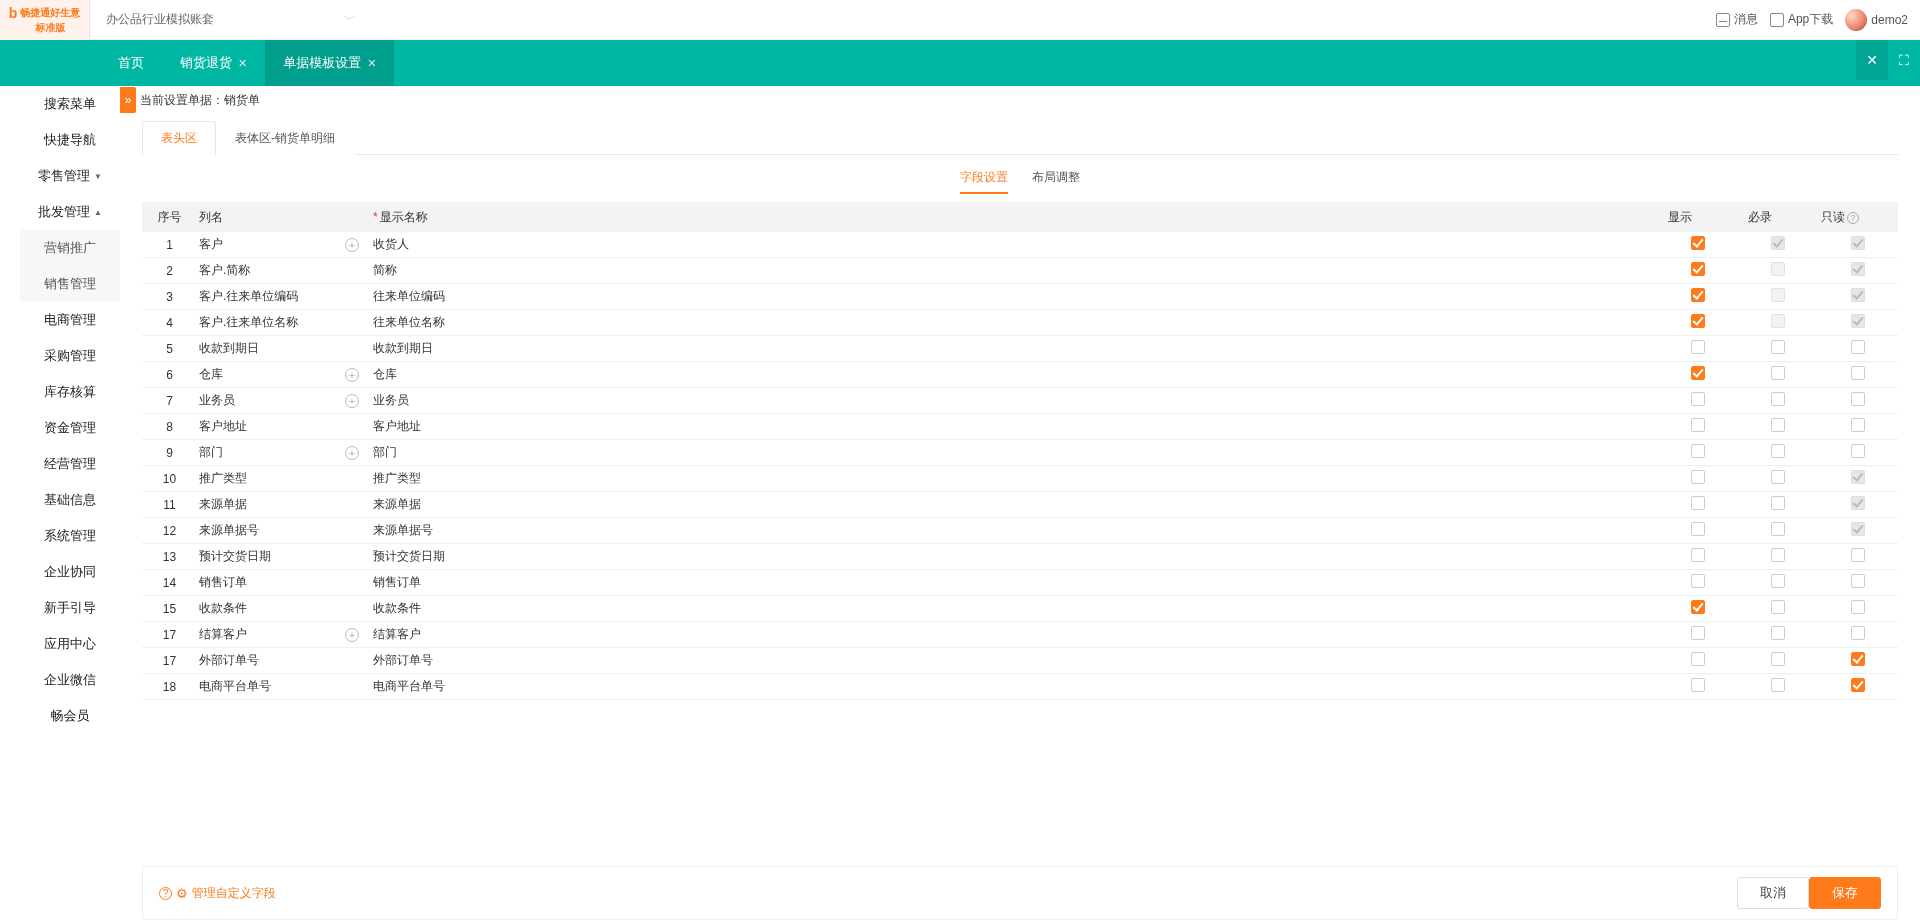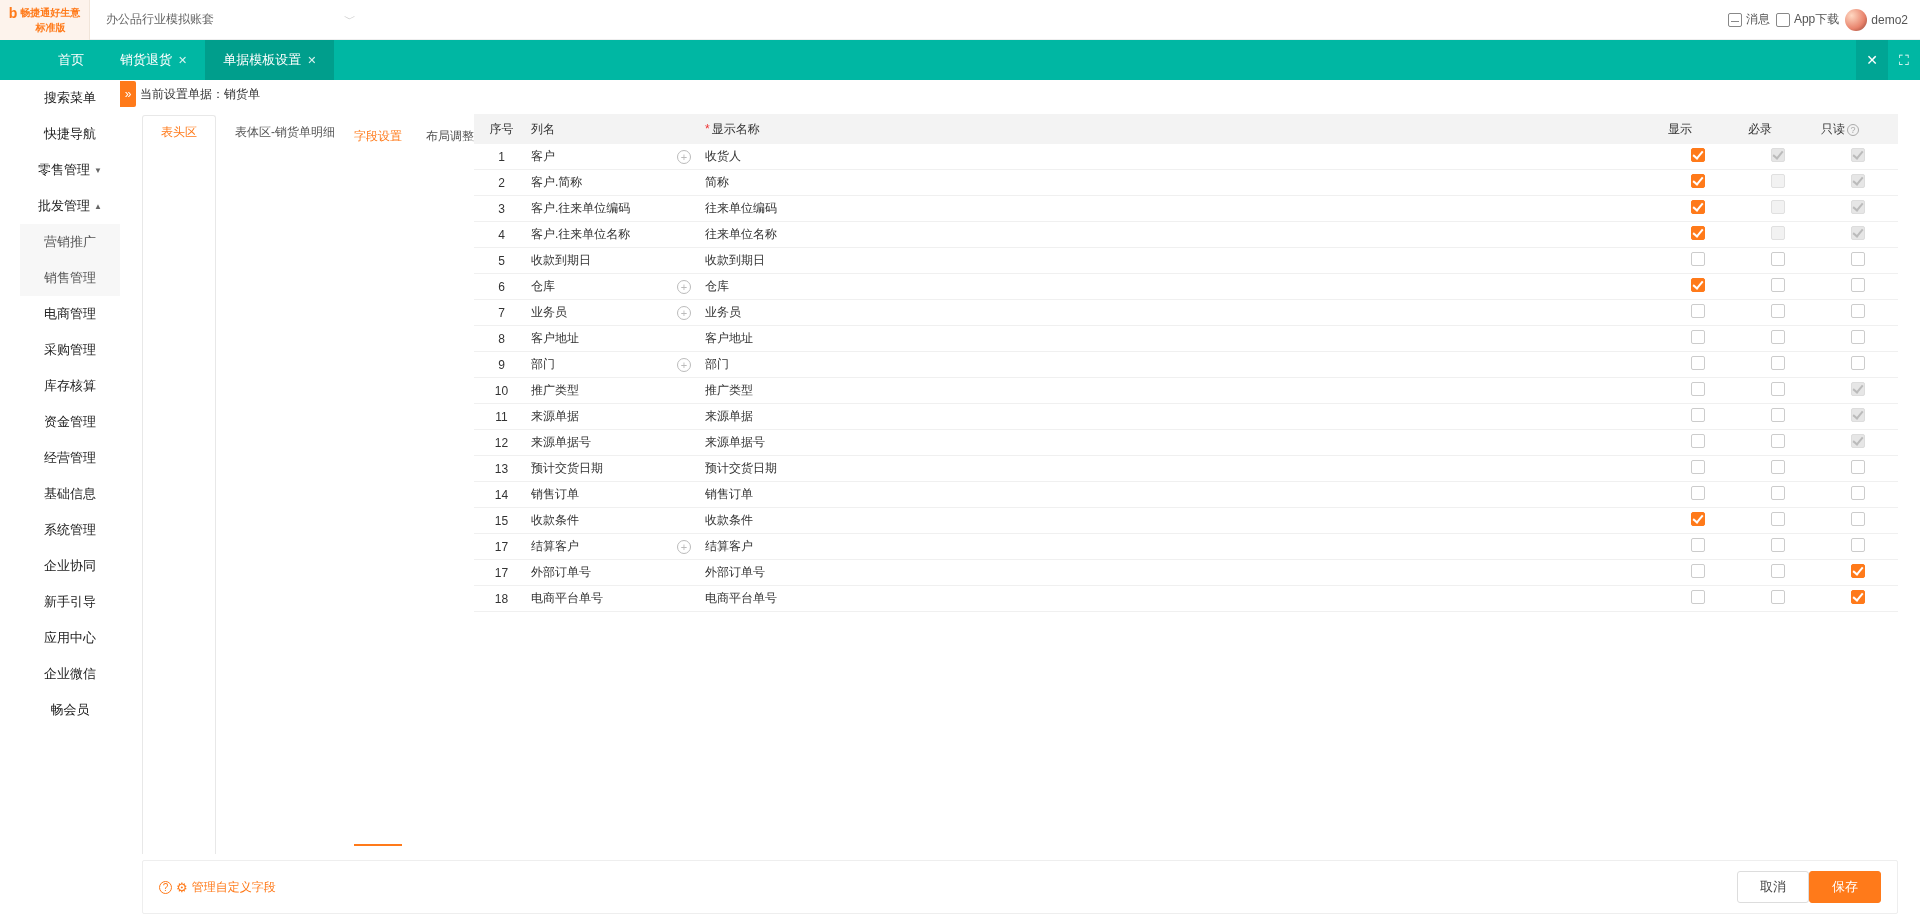--- a/index.html
+++ b/index.html
@@ -8,28 +8,28 @@
   
   .topbar { height: 40px; display: flex; align-items: center; border-bottom: 1px solid #eee; padding: 0 12px; }
   .brand-box { width: 90px; height: 40px; display: flex; flex-direction: column; align-items: center; justify-content: center; background: #fdf3ec; border-right: 1px solid #f1e5da; margin: -0px 8px 0 -12px; }
   .brand-top { display: flex; align-items: center; gap: 3px; }
   .brand-logo-b { color: #ff7a1a; font-weight: bold; font-size: 14px; }
   .brand-text { color: #ff7a1a; font-size: 10px; font-weight: bold; }
   .brand-sub { color: #ff7a1a; font-size: 10px; font-weight: bold; margin-left: 12px; }
   .workspace-sel { color: #666; flex: 0 0 auto; margin-left: 8px; display: flex; align-items: center; gap: 130px; }
   .workspace-sel .chev { color: #ccc; font-size: 12px; }
   .topbar-spacer { flex: 1; }
-  .topbar-right { display: flex; align-items: center; gap: 6px; color: #555; padding-left: 34px; }
+  .topbar-right { display: flex; align-items: center; gap: 12px; color: #555; padding-left: 34px; }
   .pill { display: flex; align-items: center; gap: 4px; }
   .icon-box { width: 14px; height: 14px; border: 1px solid #888; border-radius: 2px; display: inline-block; position: relative; }
   .icon-box.msg::after { content:""; position:absolute; left:2px; top:2px; width:8px; height:5px; border-bottom:1px solid #888; }
   .avatar { width: 22px; height: 22px; border-radius: 50%; background: radial-gradient(circle at 30% 30%, #ffd8c2, #e8836c 60%, #8b3d2e); }
 
   
-  .greenbar { height: 40px; background: #00b7a3; display: flex; align-items: stretch; color: #fff; padding-left: 40px; position: relative; }
+  .greenbar { height: 46px; background: #00b7a3; display: flex; align-items: stretch; color: #fff; padding-left: 100px; position: relative; }
   .green-tab { padding: 0 18px; display: flex; align-items: center; gap: 6px; font-size: 13px; cursor: pointer; }
   .green-tab.home { font-weight: 500; }
   .green-tab.active { background: #009e8c; }
   .green-tab .close { font-size: 11px; opacity: .85; }
   .greenbar-right { position: absolute; right: 0; top: 0; height: 40px; display: flex; }
   .gbtn { width: 32px; display:flex; align-items:center; justify-content:center; font-size: 14px; cursor:pointer; }
   .gbtn.close { background: #00a594; }
   .gbtn.expand { background: #00b7a3; }
 
   
@@ -37,21 +37,21 @@
   .leftnav { width: 100px; border-right: 0px solid #eee; background: #fff; overflow-y: auto; }
   .nav-item { height: 36px; display: flex; align-items: center; justify-content: center; gap: 4px; color: #222; cursor: pointer; font-size: 13px; }
   .nav-item .arrow { font-size: 8px; color: #666; }
   .nav-sub { height: 36px; display: flex; align-items: center; justify-content: center; color: #555; font-size: 13px; background: #f7f7f7; }
 
   
   .main { flex: 1; display: flex; flex-direction: column; overflow: hidden; }
   .breadcrumb-row { height: 28px; display: flex; align-items: center; padding: 0 0 0 0; color: #333; font-size: 12px; }
   .crumb-handle { width: 16px; height: 26px; background: #ff7a1a; color: #fff; display:flex; align-items:center; justify-content:center; margin-right: 4px; border-radius: 0 2px 2px 0; cursor:pointer; }
 
-  .detail-wrap { padding: 6px 22px 0 22px; flex: 1; display: flex; flex-direction: row; overflow: hidden; }
+  .detail-wrap { padding: 6px 22px 0 22px; flex: 1; display: flex; flex-direction: column; overflow: hidden; }
   .inner-tabs { display: flex; border-bottom: 1px solid #e8e8e8; }
   .inner-tab { padding: 8px 18px; font-size: 12px; color: #555; border: 1px solid transparent; border-bottom: none; cursor: pointer; position: relative; top: 1px; background: #fff; }
   .inner-tab.active { color: #ff7a1a; border-color: #e8e8e8; border-radius: 3px 3px 0 0; }
 
   .sub-tabs { display: flex; justify-content: center; gap: 24px; padding: 14px 0 8px 0; }
   .sub-tab { padding-bottom: 6px; color: #555; cursor: pointer; }
   .sub-tab.active { color: #ff7a1a; border-bottom: 2px solid #ff7a1a; }
 
   .table-region { flex: 1; overflow: hidden; display: flex; flex-direction: column; }
   .thead { display: flex; background: #f3f3f3; height: 30px; align-items: center; color: #333; font-size: 12px; }

